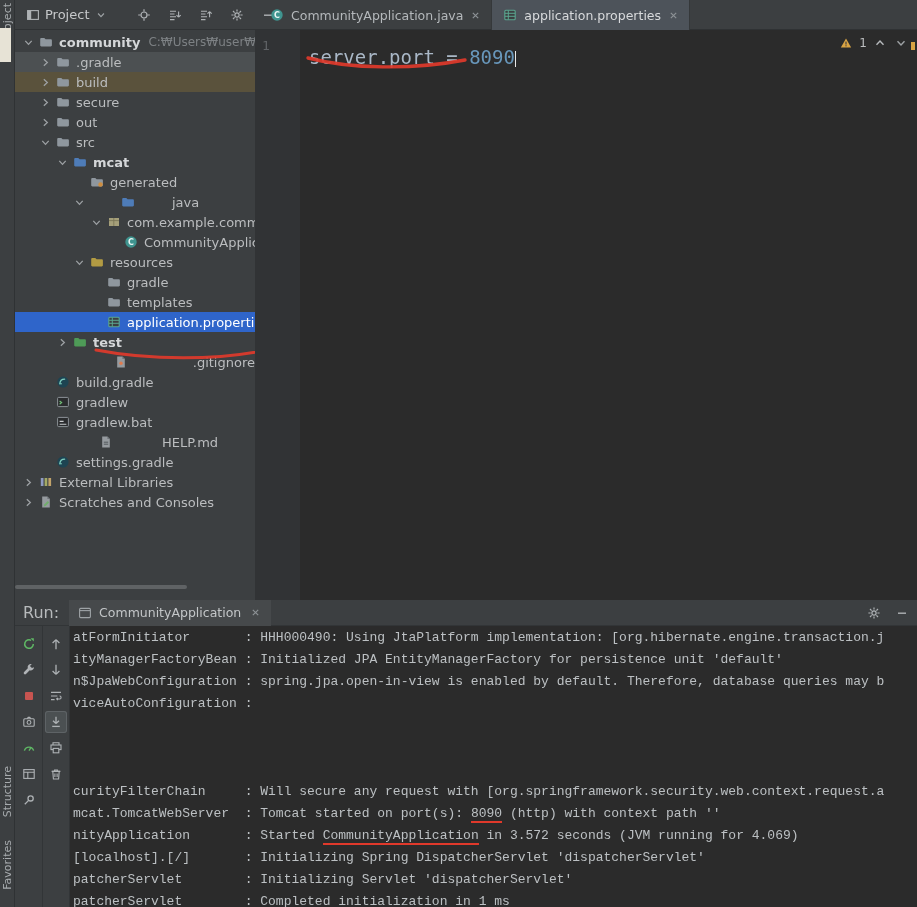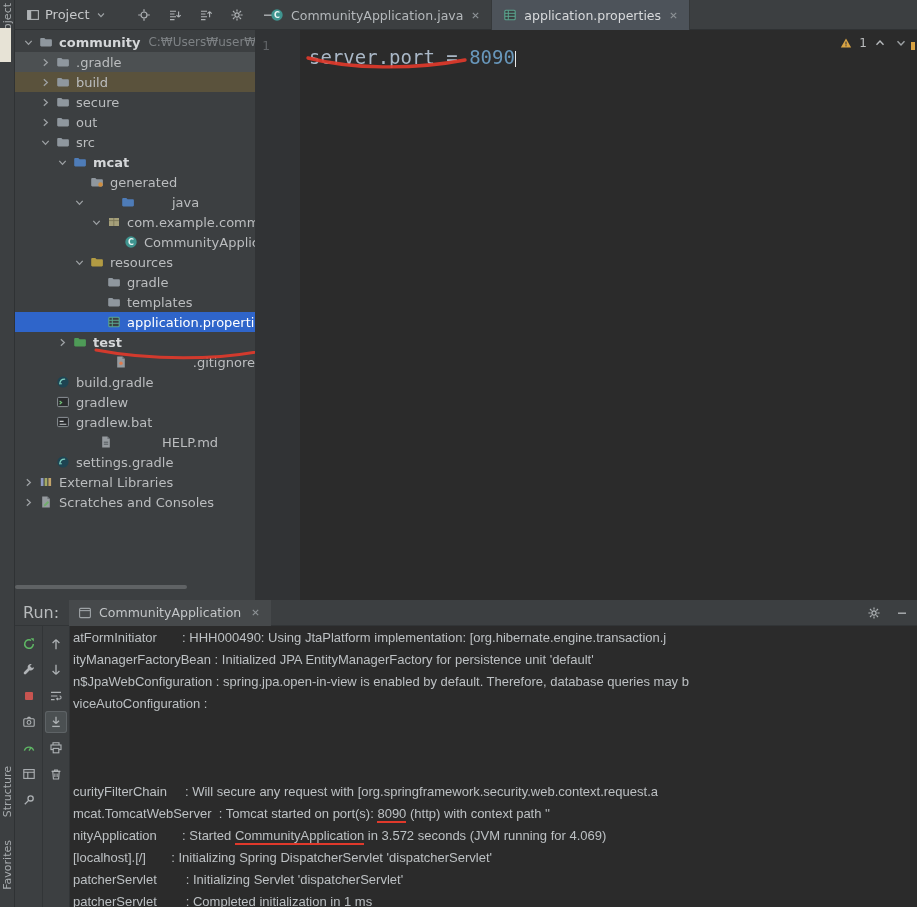--- a/index.html
+++ b/index.html
@@ -62,21 +62,21 @@
   .runheader{position:relative;height:26px;display:flex;align-items:center;border-bottom:1px solid #323537;background:#3c3f41}
   .runlabel{margin-left:8px;font-size:16px;color:#b7babc}
   .runtab{display:flex;align-items:center;gap:6px;margin-left:10px;height:26px;padding:0 8px;background:#46494b;color:#c3c6c8;font-size:12.5px;cursor:pointer}
   .runtab .tclose svg{width:9px;height:9px}
   .runheader-right{position:absolute;right:4px;top:2px;display:flex;gap:6px}
   .runbody{position:absolute;left:0;top:26px;right:0;bottom:0}
   .rtb1{position:absolute;left:0;top:0;bottom:0;width:28px;border-right:1px solid #323537;display:flex;flex-direction:column;align-items:center;padding-top:5px;background:#3c3f41}
   .rtb2{position:absolute;left:28px;top:0;bottom:0;width:27px;border-right:1px solid #323537;display:flex;flex-direction:column;align-items:center;padding-top:5px;background:#3c3f41}
   .rbtn{width:22px;height:22px;display:flex;align-items:center;justify-content:center;margin:2px 0;border-radius:3px;cursor:pointer}
   .rbtn.on{background:#4b5052;box-shadow:inset 0 0 0 1px #5e6366}
-  .console{position:absolute;left:55px;top:0;right:0;bottom:0;background:#2b2b2b;font-family:Liberation Sans, sans-serif;font-size:13px;line-height:22px;color:#bcc0c3;padding:1px 0 0 3px;overflow:hidden;white-space:pre}
+  .console{position:absolute;left:55px;top:0;right:0;bottom:0;background:#2b2b2b;font-family:Liberation Mono, monospace;font-size:13px;line-height:22px;color:#bcc0c3;padding:1px 0 0 3px;overflow:hidden;white-space:pre}
   .redmark{border-bottom:2.5px solid var(--annotation_red,#e0392b);padding-bottom:0px}
 </style>
 </head>
 <body>
 
 <div class="app">
 
   <div class="stripe">
     <div class="vlabel stripe-top">Project</div>
     <div class="stripe-patch"></div>

